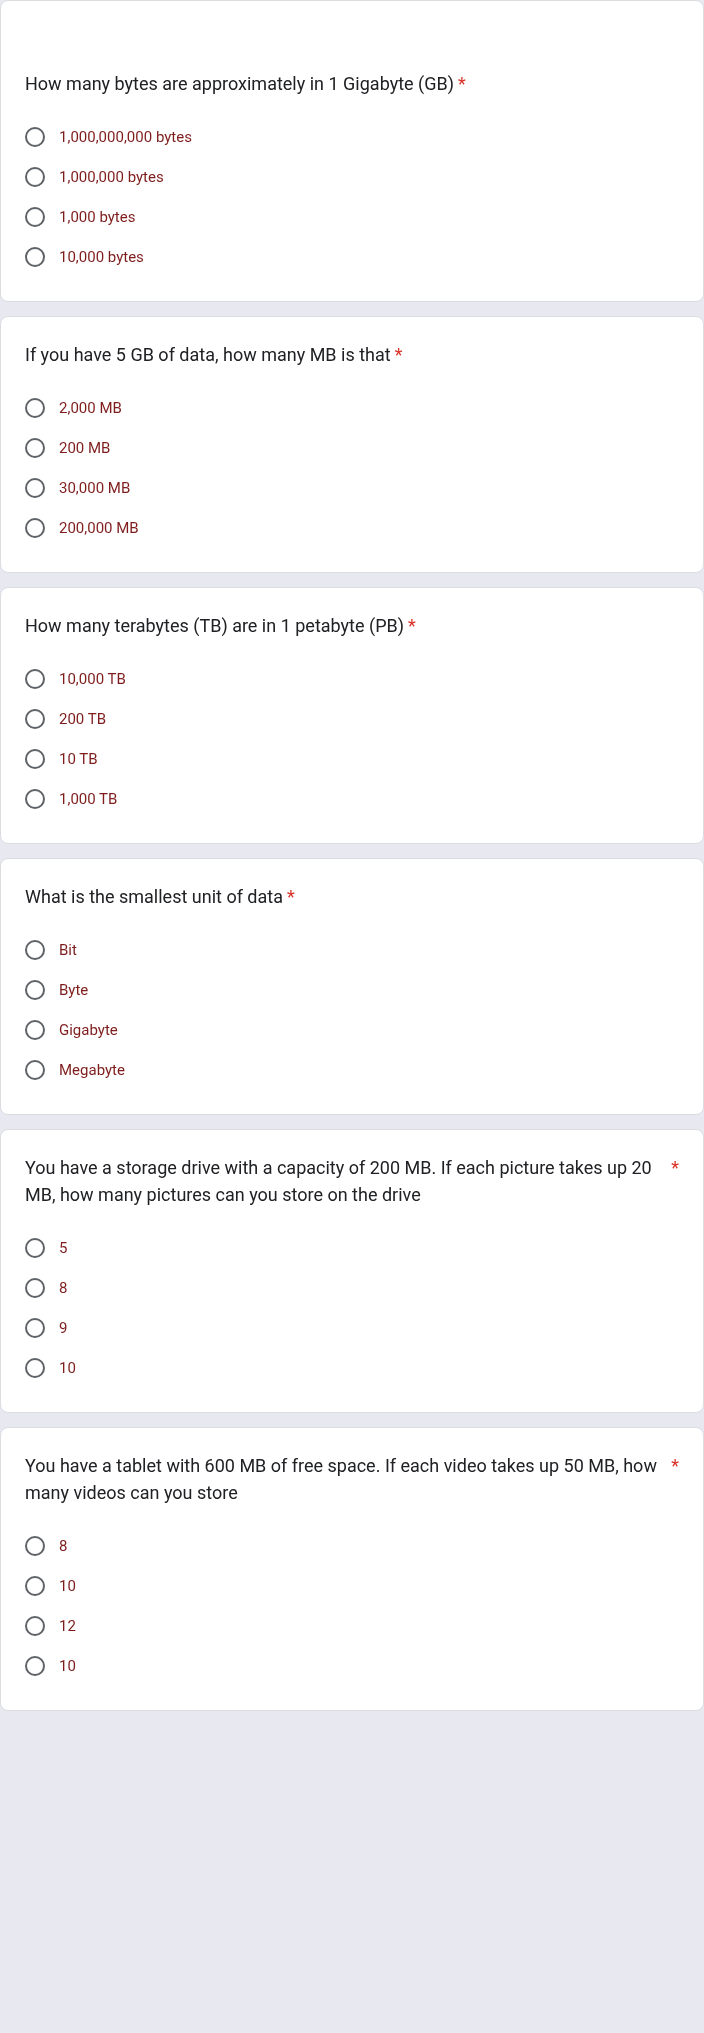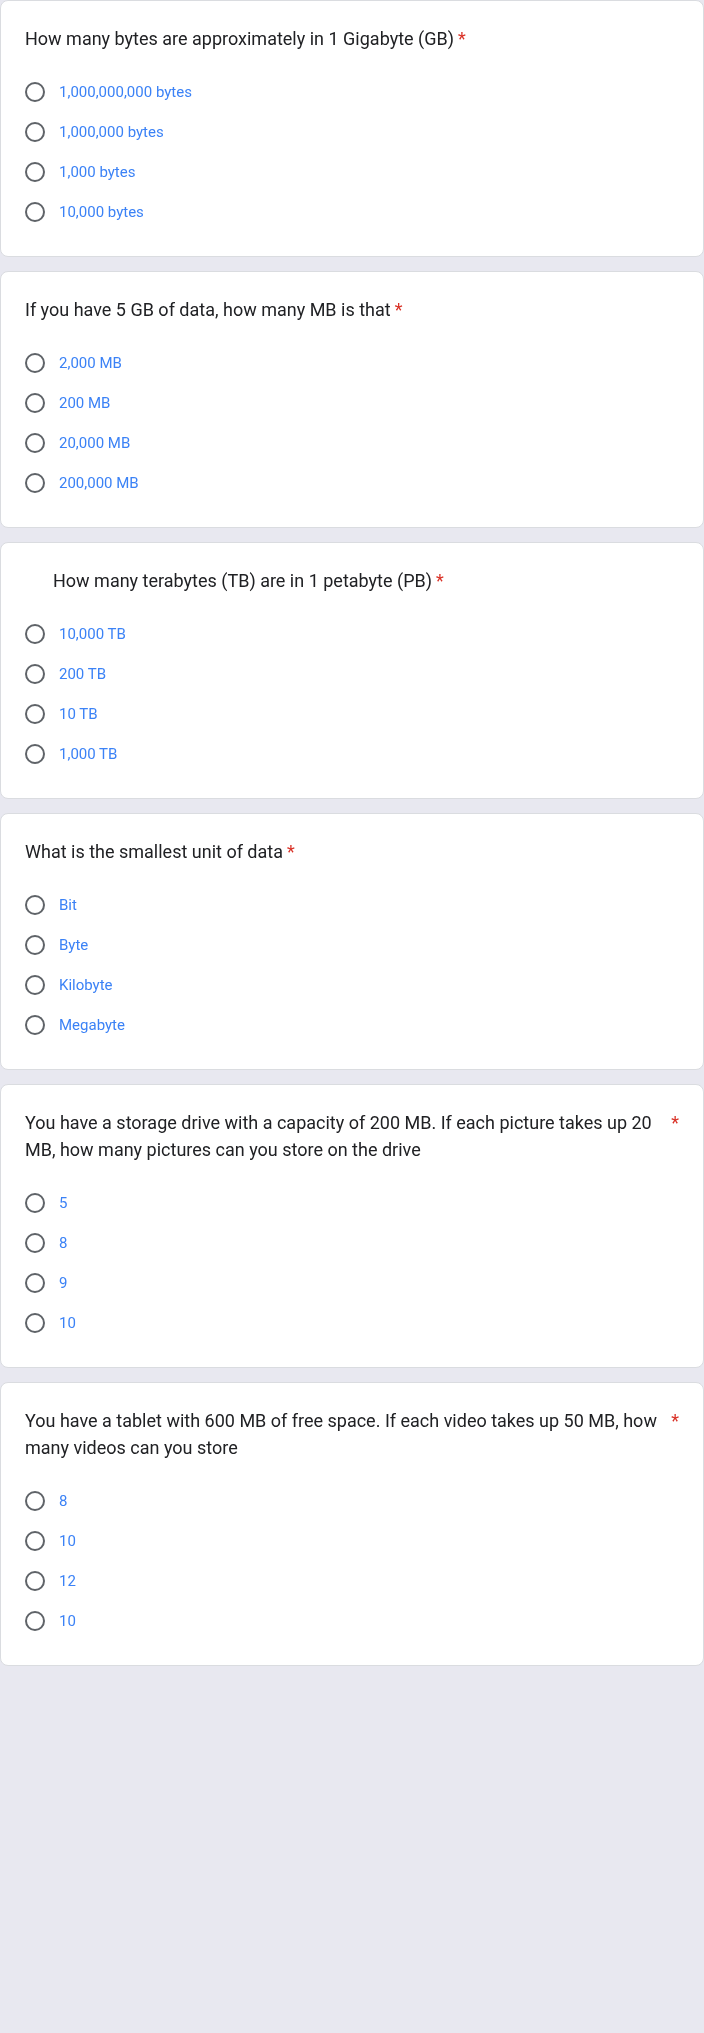--- a/index.html
+++ b/index.html
@@ -46,32 +46,32 @@
   .radio-circle {
     width: 20px;
     height: 20px;
     border: 2px solid #5f6368;
     border-radius: 50%;
     margin-right: 14px;
     flex-shrink: 0;
   }
   .option-label {
     font-size: 15px;
-    color: #3b82f6;
+    color: #7f1d1d;
   }
   .q-inline .question-text { display:inline; }
   .q-inline .required { display:inline; }
 </style>
 </head>
 <body>
 
 <div id="form-root">
     <div class="card">
       <div class="question-row">
-        <div class="q-inline" style="flex: 1 1 0%;"><span class="question-text">How many bytes are approximately in 1 Gigabyte (GB)</span> <span class="required">*</span></div>
+        <div class="q-inline" style="flex: 1 1 0%; margin-top: 45px;"><span class="question-text">How many bytes are approximately in 1 Gigabyte (GB)</span> <span class="required">*</span></div>
       </div>
       <div class="options">
         <div class="option">
           <div class="radio-circle"></div>
           <span class="option-label">1,000,000,000 bytes</span>
         </div>
         <div class="option">
           <div class="radio-circle"></div>
           <span class="option-label">1,000,000 bytes</span>
         </div>
@@ -93,31 +93,31 @@
         <div class="option">
           <div class="radio-circle"></div>
           <span class="option-label">2,000 MB</span>
         </div>
         <div class="option">
           <div class="radio-circle"></div>
           <span class="option-label">200 MB</span>
         </div>
         <div class="option">
           <div class="radio-circle"></div>
-          <span class="option-label">20,000 MB</span>
+          <span class="option-label">30,000 MB</span>
         </div>
         <div class="option">
           <div class="radio-circle"></div>
           <span class="option-label">200,000 MB</span>
         </div>
       </div>
     </div>
     <div class="card">
       <div class="question-row">
-        <div class="q-inline" style="flex: 1 1 0%; margin-left: 28px;"><span class="question-text">How many terabytes (TB) are in 1 petabyte (PB)</span> <span class="required">*</span></div>
+        <div class="q-inline" style="flex: 1 1 0%;"><span class="question-text">How many terabytes (TB) are in 1 petabyte (PB)</span> <span class="required">*</span></div>
       </div>
       <div class="options">
         <div class="option">
           <div class="radio-circle"></div>
           <span class="option-label">10,000 TB</span>
         </div>
         <div class="option">
           <div class="radio-circle"></div>
           <span class="option-label">200 TB</span>
         </div>
@@ -139,21 +139,21 @@
         <div class="option">
           <div class="radio-circle"></div>
           <span class="option-label">Bit</span>
         </div>
         <div class="option">
           <div class="radio-circle"></div>
           <span class="option-label">Byte</span>
         </div>
         <div class="option">
           <div class="radio-circle"></div>
-          <span class="option-label">Kilobyte</span>
+          <span class="option-label">Gigabyte</span>
         </div>
         <div class="option">
           <div class="radio-circle"></div>
           <span class="option-label">Megabyte</span>
         </div>
       </div>
     </div>
     <div class="card">
       <div class="question-row">
         <div class="question-text">You have a storage drive with a capacity of 200 MB. If each picture takes up 20 MB, how many pictures can you store on the drive</div>

